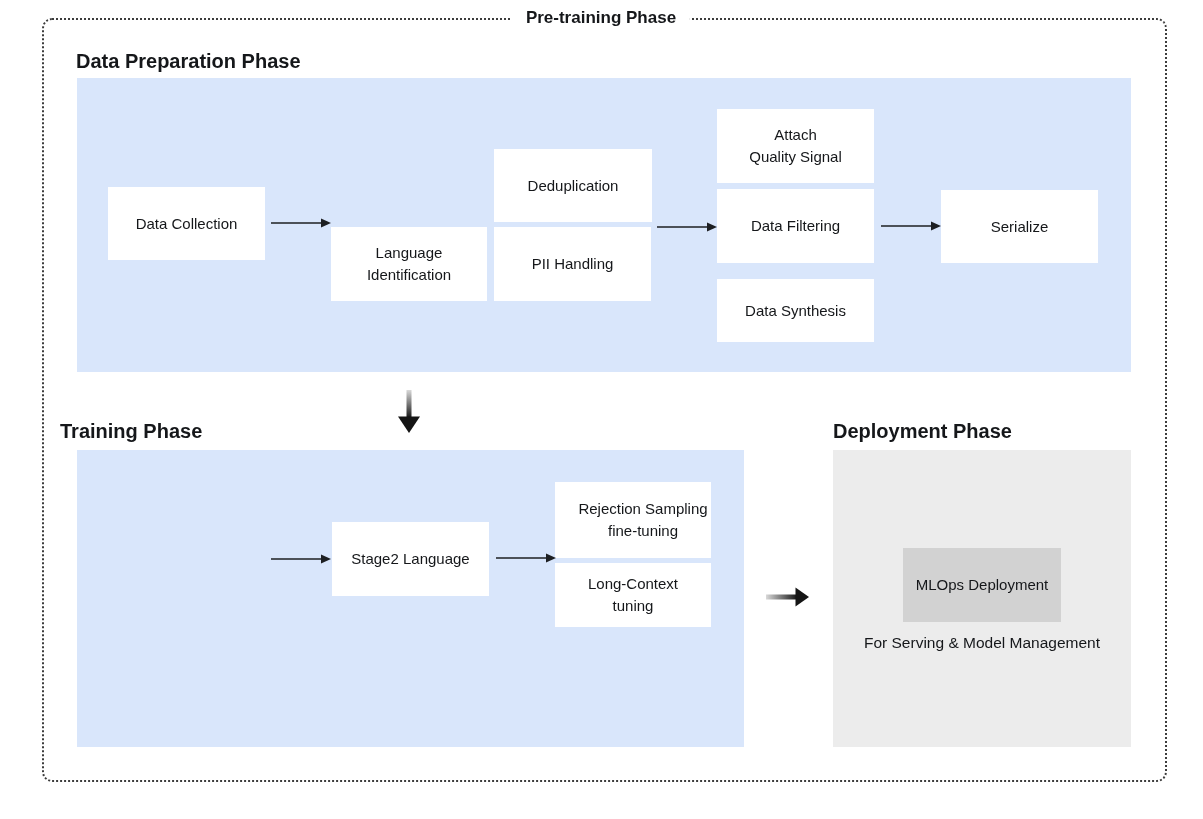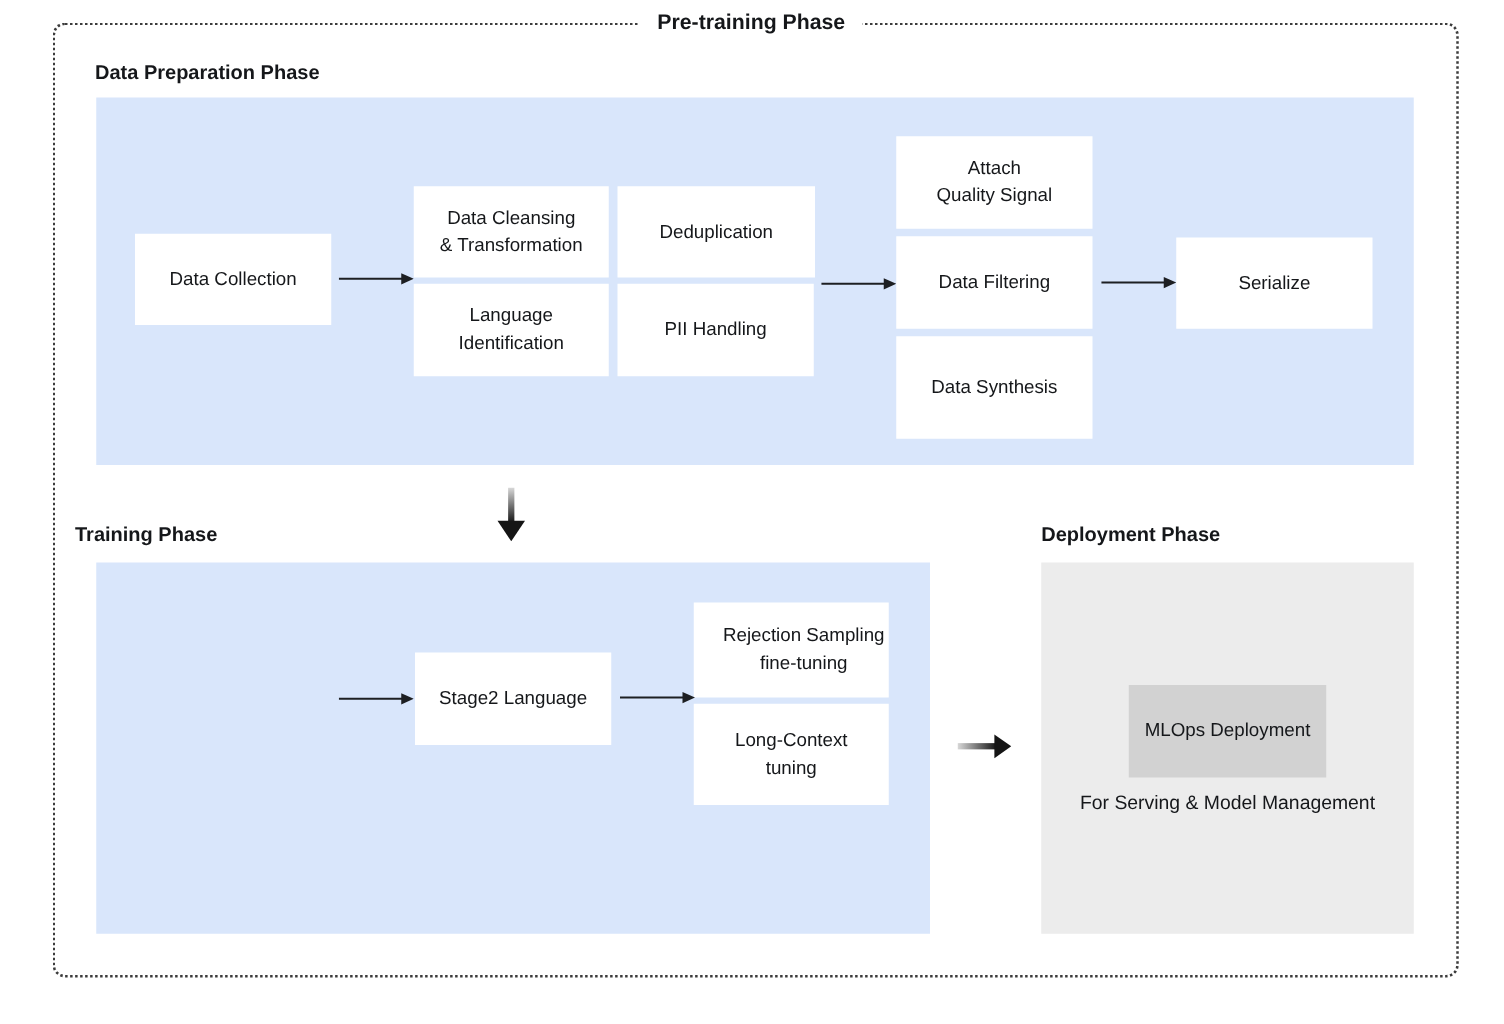--- a/index.html
+++ b/index.html
@@ -18,21 +18,21 @@
 
   .dashed-frame{
     position:absolute;left:42px;top:18px;width:1125px;height:764px;
     border:2px dotted var(--border-dotted);border-radius:10px;background:transparent;
   }
   .frame-title{
     position:absolute;left:601px;top:8px;transform:translateX(-50%);
     background:#fff;padding:0 14px;font-size:17px;font-weight:700;white-space:nowrap;z-index:3;
   }
   .section-label{
-    position:absolute;font-size:16px;font-weight:700;white-space:nowrap;z-index:2;
+    position:absolute;font-size:20px;font-weight:700;white-space:nowrap;z-index:2;
   }
   .region{position:absolute;z-index:1;}
   .region.blue{background:var(--region-blue);}
   .region.gray{background:var(--region-gray);}
 
   .node{
     position:absolute;background:var(--node-white);
     display:flex;align-items:center;justify-content:center;
     text-align:center;font-size:15px;line-height:1.45;
     white-space:pre-line;z-index:2;
@@ -55,36 +55,34 @@
 
   <div class="section-label" style="left:76px;top:50px;">Data Preparation Phase</div>
   <div class="section-label" style="left:60px;top:420px;">Training Phase</div>
   <div class="section-label" style="left:833px;top:420px;">Deployment Phase</div>
 
   <div class="region blue" style="left:77px;top:78px;width:1054px;height:294px;"></div>
   <div class="region blue" style="left:77px;top:450px;width:667px;height:297px;"></div>
   <div class="region gray" style="left:833px;top:450px;width:298px;height:297px;"></div>
 
   <div class="node" style="left:108px;top:187px;width:157px;height:73px;">Data Collection</div>
-  <div class="node" style="left:331px;top:149px;width:156px;height:73px;">Data Cleansing
-&amp; Transformation</div>
   <div class="node" style="left:494px;top:149px;width:158px;height:73px;">Deduplication</div>
   <div class="node" style="left:331px;top:227px;width:156px;height:74px;">Language
 Identification</div>
   <div class="node" style="left:494px;top:227px;width:157px;height:74px;">PII Handling</div>
   <div class="node" style="left:717px;top:109px;width:157px;height:74px;">Attach
 Quality Signal</div>
   <div class="node" style="left:717px;top:189px;width:157px;height:74px;">Data Filtering</div>
-  <div class="node" style="left:717px;top:269px;width:157px;height:82px;">Data Synthesis</div>
+  <div class="node" style="left:717px;top:279px;width:157px;height:63px;">Data Synthesis</div>
   <div class="node" style="left:941px;top:190px;width:157px;height:73px;">Serialize</div>
 
   <div class="node" style="left:332px;top:522px;width:157px;height:74px;">Stage2 Language</div>
   <div class="node" style="left:555px;top:482px;width:156px;height:76px;padding-left:20px;">Rejection Sampling
 fine-tuning</div>
-  <div class="node" style="left:555px;top:563px;width:156px;height:81px;">Long-Context
+  <div class="node" style="left:555px;top:563px;width:156px;height:64px;">Long-Context
 tuning</div>
 
   <div class="node mlops" style="left:903px;top:548px;width:158px;height:74px;">MLOps Deployment</div>
   <div class="caption" style="left:833px;top:634px;width:298px;">For Serving &amp; Model Management</div>
 
   <svg class="arrow" style="left:271px;top:216px;" width="60" height="14">
     <line x1="0" y1="7" x2="51" y2="7" stroke="#1d1f22" stroke-width="1.6"></line>
     <polygon points="50,2.5 60,7 50,11.5" fill="#1d1f22"></polygon>
   </svg>
   <svg class="arrow" style="left:657px;top:220px;" width="60" height="14">

